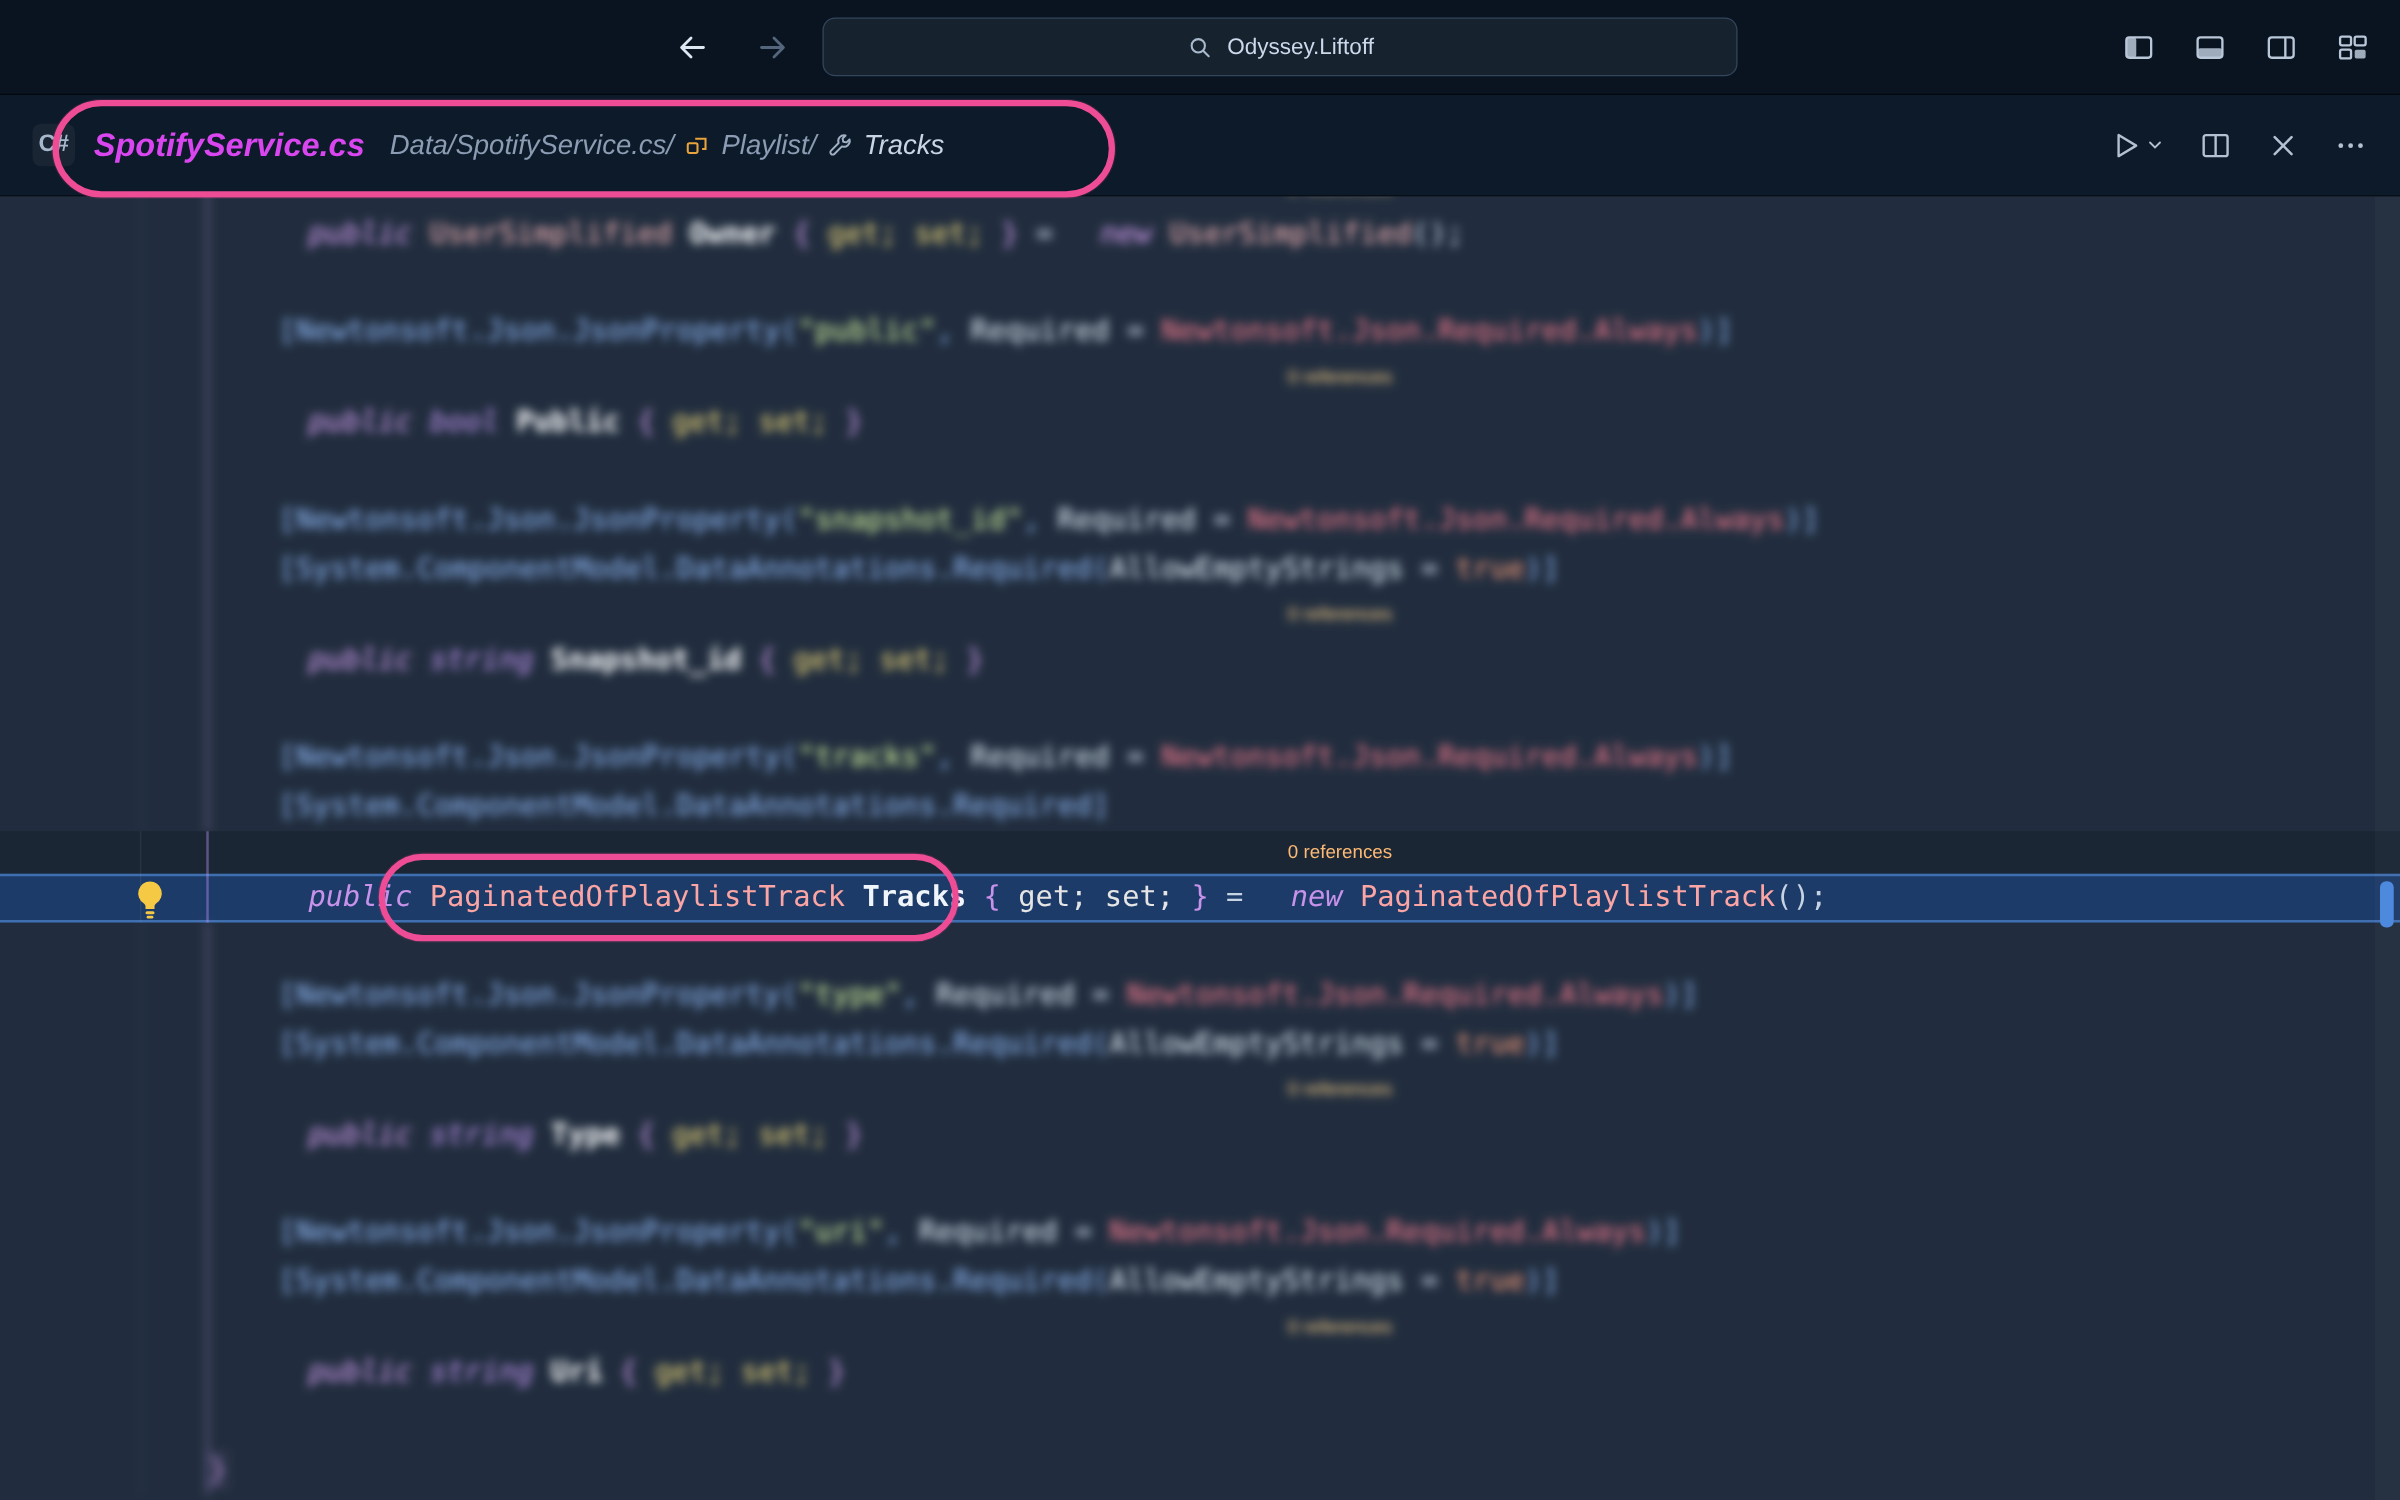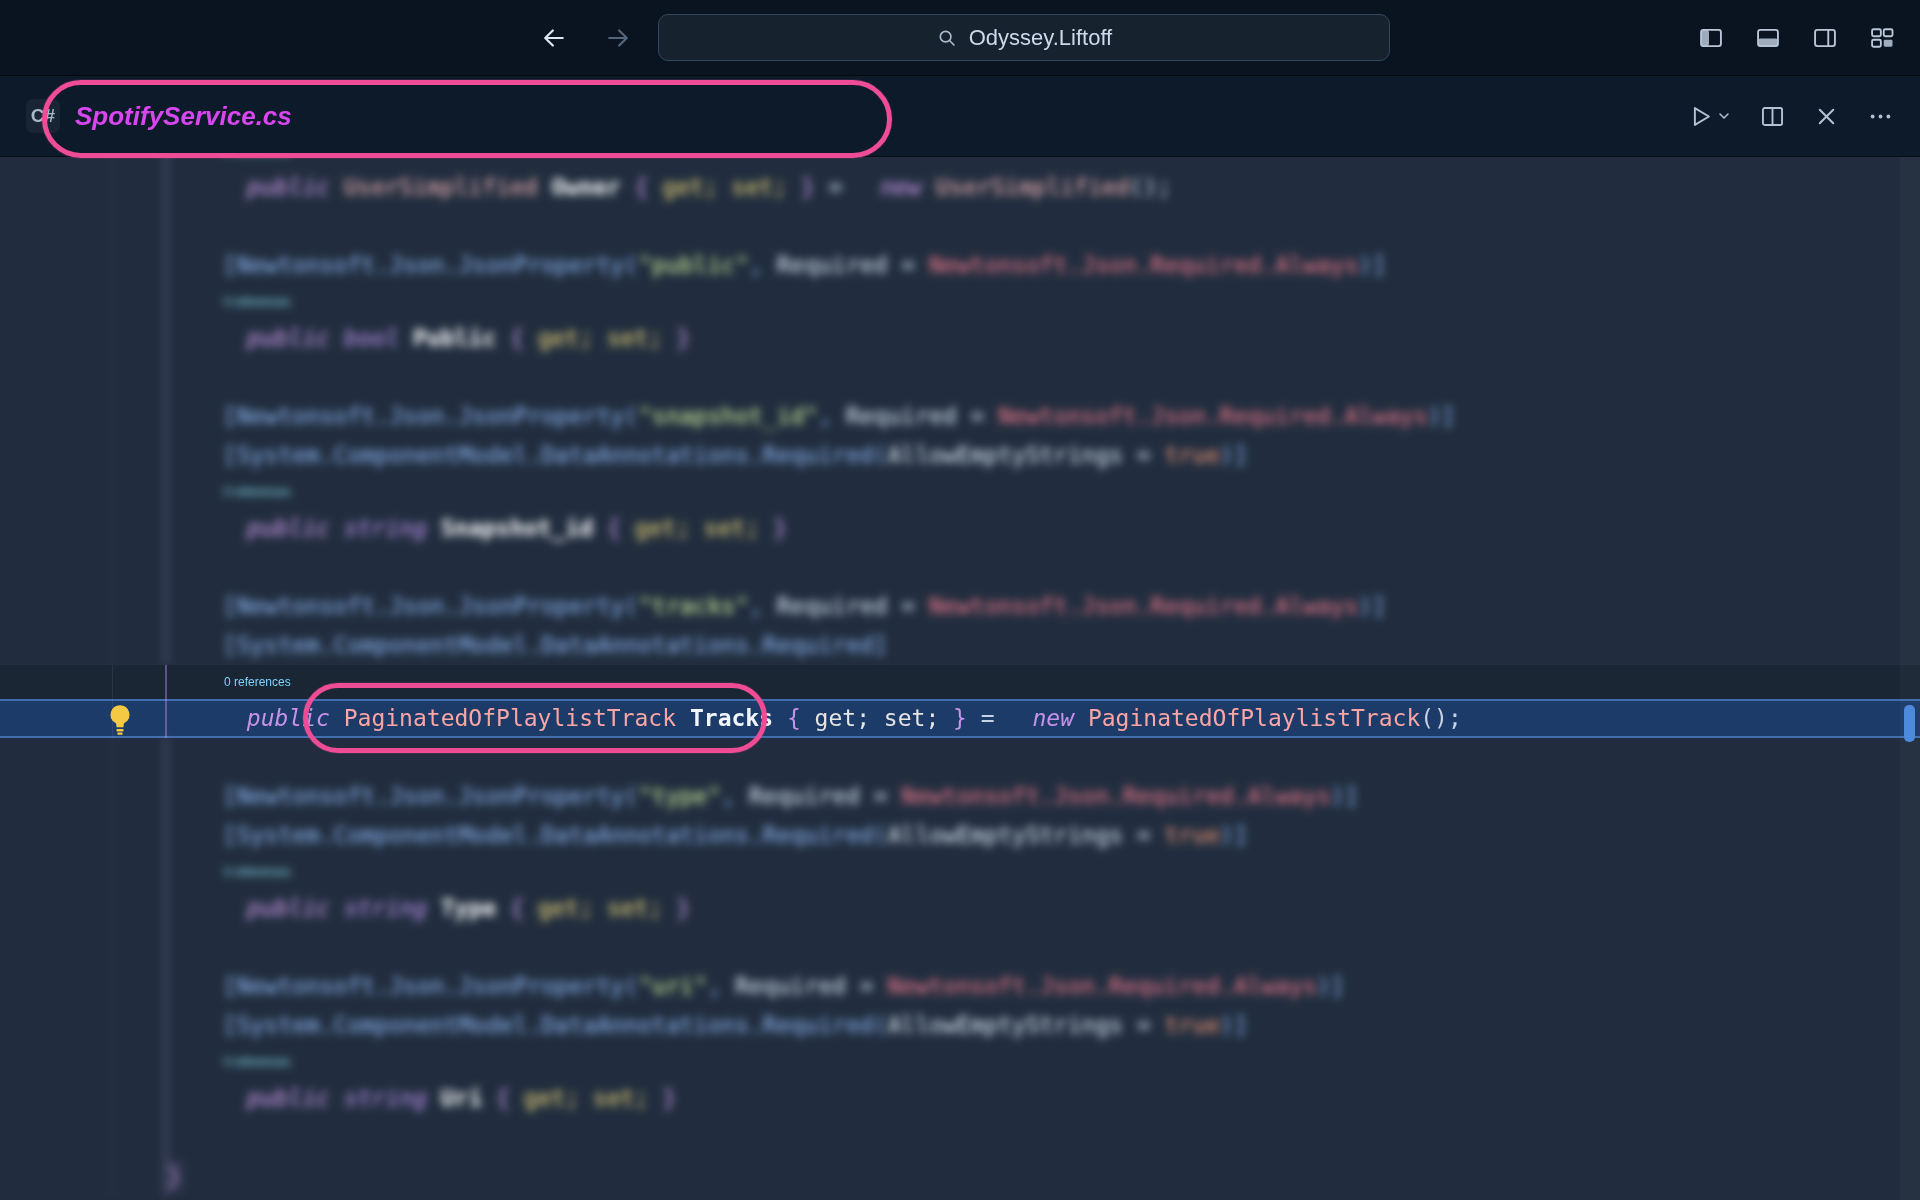--- a/index.html
+++ b/index.html
@@ -18,21 +18,21 @@
     background:#0a1420; border-bottom:1px solid rgba(0,0,0,.55);
     z-index:5;
   }
   .nav-arrows { position:absolute; left:536px; top:20px; display:flex; gap:28px; align-items:center; }
   .nav-btn { width:36px; height:36px; display:flex; align-items:center; justify-content:center; color:#dde7f2; }
   .nav-btn.fwd { color:#54667c; }
   .command-center {
     position:absolute; left:658px; top:14px; width:732px; height:47px;
     background:#17222f; border:1.5px solid #33465e; border-radius:10px;
     display:flex; align-items:center; justify-content:center; gap:11px;
-    color:#ccd9ea; font-size:22px; cursor:pointer;
+    color:#ccd9ea; font-size:18px; cursor:pointer;
   }
   .layout-icons { position:absolute; right:24px; top:24px; display:flex; gap:29px; color:#b9c7d8; }
   .layout-icons .icon { width:28px; height:28px; }
 
   
   .tabbar {
     position:absolute; top:76px; left:0; right:0; height:81px;
     background:#0d1a29; display:flex; align-items:center;
     padding:0 26px; z-index:4;
     border-bottom:1px solid rgba(0,0,0,.45);
@@ -64,22 +64,23 @@
   .blurred { filter: blur(4px) brightness(1.13) saturate(.95); }
   .focus { background:#1b2635; }
 
   .line {
     height:39px; line-height:39px; white-space:pre;
     font-family:"DejaVu Sans Mono", monospace; font-size:23px;
     padding-left:112px; color:#bfcde0;
   }
   .line.lens {
     height:34px; line-height:34px; padding-left:224px;
-    font-family:"Liberation Sans", sans-serif; font-size:12px; color:#7dd3fc;
+    font-family:"Liberation Sans", sans-serif; font-size:15px; color:#fdba74;
     cursor:pointer;
+    text-align:center;
   }
   .line.clip-top { margin-top:-23px; }
   .line.hl {
     background:#1d3b68;
     border-top:2px solid #406fb0; border-bottom:2px solid #406fb0;
     height:39px; line-height:35px;
   }
 
   
   .t-plain { color:#bfcde0; }
@@ -169,20 +170,36 @@
             <rect x="13.5" y="13.5" width="7.5" height="6" rx="1.2" fill="currentColor" stroke="none" opacity=".85"></rect>
           </svg>
       </span>
     </div>
   </header>
 
   <div class="tabbar">
     <span class="csharp-badge">C#</span>
     <span class="filename">SpotifyService.cs</span>
 
+    <div class="breadcrumb">
+      <span class="seg">Data/SpotifyService.cs/</span>
+      <span class="crumb-icon class">
+        <svg width="22" height="22" viewBox="0 0 24 24" fill="none" stroke="currentColor" stroke-width="1.8">
+            <rect x="3.5" y="10.5" width="8.5" height="8.5" rx="1.5"></rect>
+            <path d="M10 6.5h9v9h-3"></path>
+          </svg>
+      </span>
+      <span class="seg">Playlist/</span>
+      <span class="crumb-icon wrench">
+        <svg width="22" height="22" viewBox="0 0 24 24" fill="none" stroke="currentColor" stroke-width="1.7" stroke-linejoin="round">
+            <path d="M20.3 7.1a5 5 0 0 1-6.6 6.1l-6.6 6.6a2 2 0 1 1-2.9-2.9l6.6-6.6a5 5 0 0 1 6.1-6.6L14.3 6.3l.5 2.9 2.9.5 2.6-2.6z"></path>
+          </svg>
+      </span>
+      <span class="seg last">Tracks</span>
+    </div>
 
     <div class="tab-actions">
       <span class="run-combo">
         <span class="icon">
           <svg width="27" height="27" viewBox="0 0 24 24" fill="none" stroke="currentColor" stroke-width="1.7" stroke-linejoin="round">
               <path d="M7 4.5v15l12.5-7.5z"></path>
             </svg>
         </span>
         <span class="chev">
           <svg width="16" height="16" viewBox="0 0 24 24" fill="none" stroke="currentColor" stroke-width="2.2" stroke-linecap="round">

